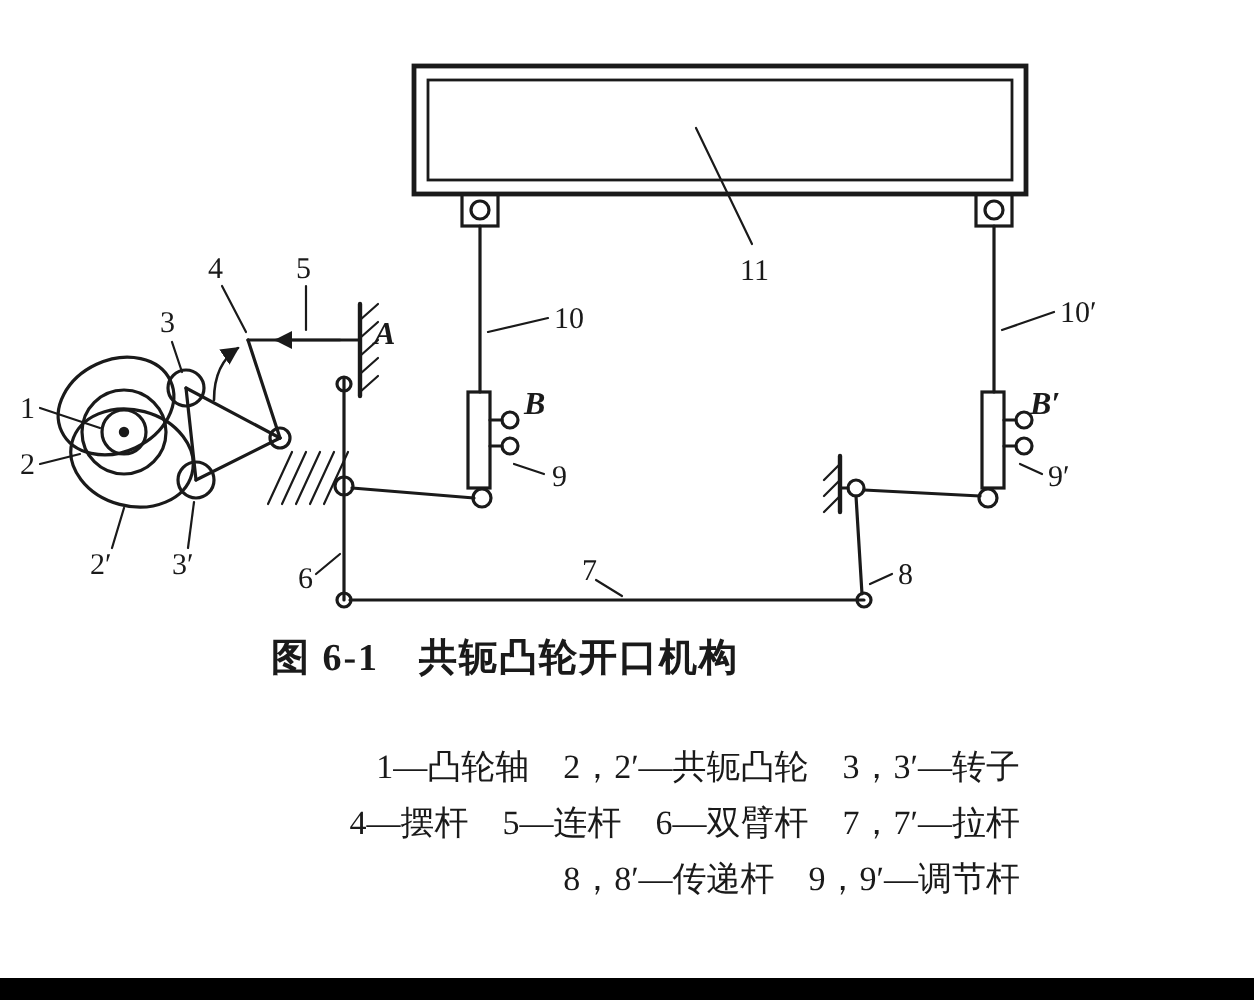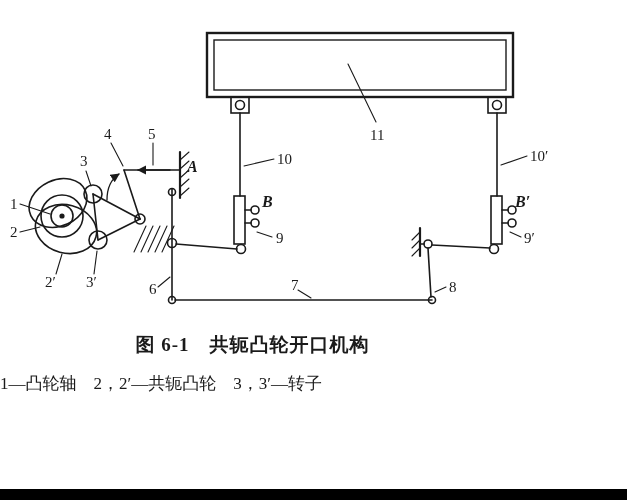--- a/index.html
+++ b/index.html
@@ -6,26 +6,26 @@
   .page{
     position:relative;
     width:627px;height:500px;
     background:#ffffff;
     overflow:hidden;
     font-family:"Liberation Serif", serif;
     color:#1a1a1a;
   }
   .diagram{position:absolute;left:0;top:0;}
   .caption{
-    position:absolute;left:0;top:332px;width:505px;
+    position:absolute;left:0;top:316px;width:505px;
     text-align:center;font-size:19px;font-weight:bold;letter-spacing:1px;
   }
   .legend{
     position:absolute;left:0;top:370px;width:510px;
-    text-align:left;font-size:17px;line-height:28px;
+    text-align:right;font-size:17px;line-height:28px;
   }
   .bottom-bar{
     position:absolute;left:0;bottom:0;width:627px;height:11px;background:#000000;
   }
   svg text{font-family:"Liberation Serif", serif;font-size:15px;fill:#1a1a1a;}
   svg text.letter{font-style:italic;font-weight:bold;font-size:16px;}
 </style>
 </head>
 <body>
 
@@ -165,16 +165,18 @@
       <text class="letter" x="187" y="172">A</text>
       <text class="letter" x="262" y="207">B</text>
       <text class="letter" x="515" y="207">B′</text>
     </g>
   </svg>
 
   <div class="caption">图 6-1　共轭凸轮开口机构</div>
 
   <div class="legend">
     <div>1—凸轮轴　2，2′—共轭凸轮　3，3′—转子</div>
+    <div>4—摆杆　5—连杆　6—双臂杆　7，7′—拉杆</div>
+    <div>8，8′—传递杆　9，9′—调节杆</div>
   </div>
 
   <div class="bottom-bar"></div>
 </div>
 
 </body></html>

